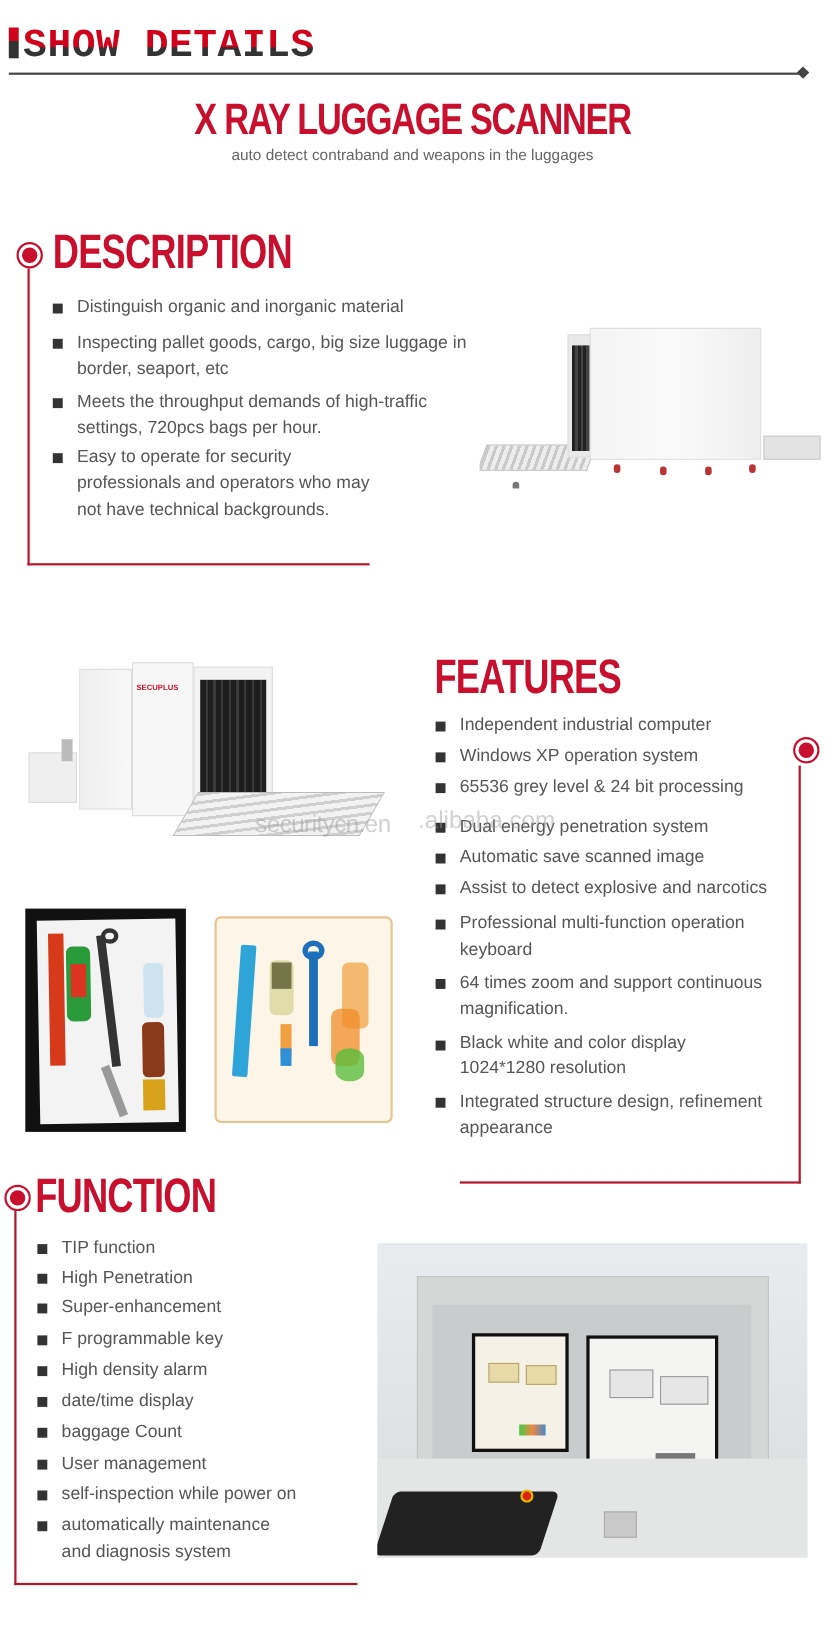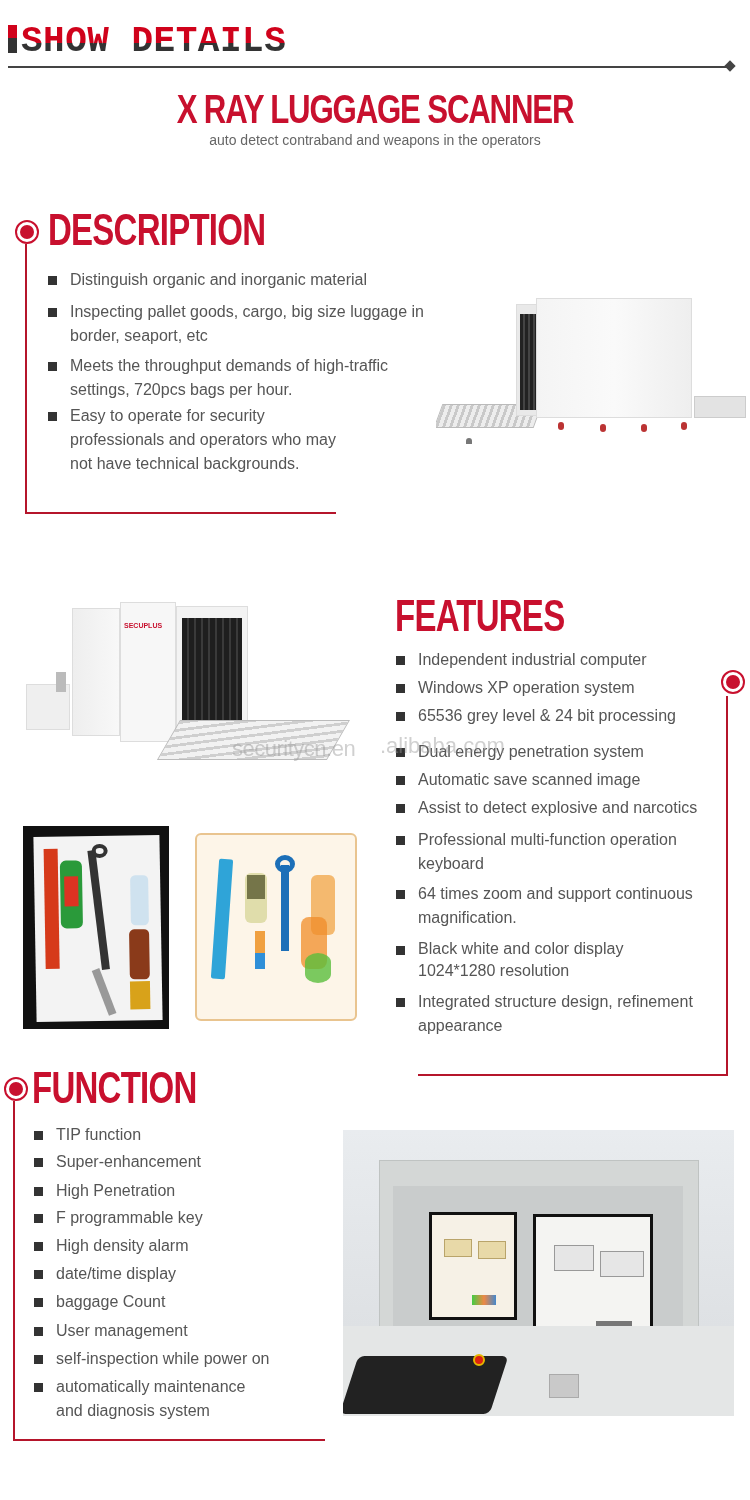--- a/index.html
+++ b/index.html
@@ -81,21 +81,21 @@
   .c-estop { position:absolute; left: 130px; top: 224px; width: 12px; height: 12px; border-radius:50%; background:#d21; border:2px solid #e5b800; }
   .c-foot { position:absolute; left: 206px; top: 244px; width: 30px; height: 24px; background:#c9c9c9; border:1px solid #aaa; }
 </style>
 </head>
 <body>
 
 <div class="abs show-details"><span class="bar"></span><span>SHOW DETAILS</span></div>
 <div class="abs header-rule"></div>
 <div class="abs rule-diamond"></div>
 <div class="abs main-title">X RAY LUGGAGE SCANNER</div>
-<div class="abs main-subtitle">auto detect contraband and weapons in the operators</div>
+<div class="abs main-subtitle">auto detect contraband and weapons in the luggages</div>
 
 <div class="abs dot-ring" style="left:15px; top:220px;"></div>
 <div class="abs vline" style="left:25px; top:244px; height:270px;"></div>
 <div class="abs hline" style="left:25px; top:512px; width:311px;"></div>
 <div class="abs sec-head" style="left:48px; top:206px;">DESCRIPTION</div>
 <ul class="abs bullets" style="left:48px; top:268px; width:390px;">
   <li style="margin-bottom:8px;">Distinguish organic and inorganic material</li>
   <li style="margin-bottom:6px;">Inspecting pallet goods, cargo, big size luggage in border, seaport, etc</li>
   <li style="margin-bottom:2px; width:360px;">Meets the throughput demands of high-traffic settings, 720pcs bags per hour.</li>
   <li style="width:300px;">Easy to operate for security professionals and operators who may not have technical backgrounds.</li>
@@ -171,22 +171,22 @@
   <div class="xobj" style="left:58px; top:118px; width:10px; height:16px; background:#2f8fd8;"></div>
 </div>
 
 <div class="abs dot-ring" style="left:4px; top:1077px;"></div>
 <div class="abs vline" style="left:13px; top:1101px; height:340px;"></div>
 <div class="abs hline" style="left:13px; top:1439px; width:312px;"></div>
 <div class="abs sec-head" style="left:32px; top:1064px;">FUNCTION</div>
 
 <ul class="abs bullets" style="left:34px; top:1123px; width:300px;">
   <li style="margin-bottom:3px;">TIP function</li>
+  <li style="margin-bottom:3px;">High Penetration</li>
   <li style="margin-bottom:5px;">Super-enhancement</li>
-  <li style="margin-bottom:3px;">High Penetration</li>
   <li style="margin-bottom:4px;">F programmable key</li>
   <li style="margin-bottom:4px;">High density alarm</li>
   <li style="margin-bottom:4px;">date/time display</li>
   <li style="margin-bottom:5px;">baggage Count</li>
   <li style="margin-bottom:4px;">User management</li>
   <li style="margin-bottom:4px;">self-inspection while power on</li>
   <li style="width:240px;">automatically maintenance and diagnosis system</li>
 </ul>
 
 <div class="abs img-box console">

